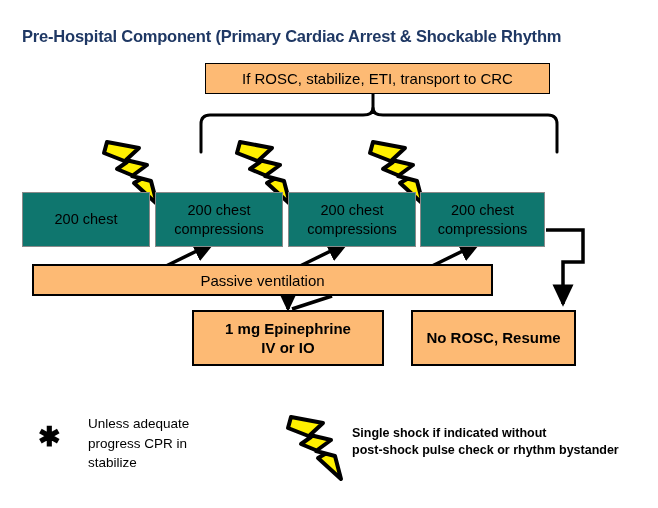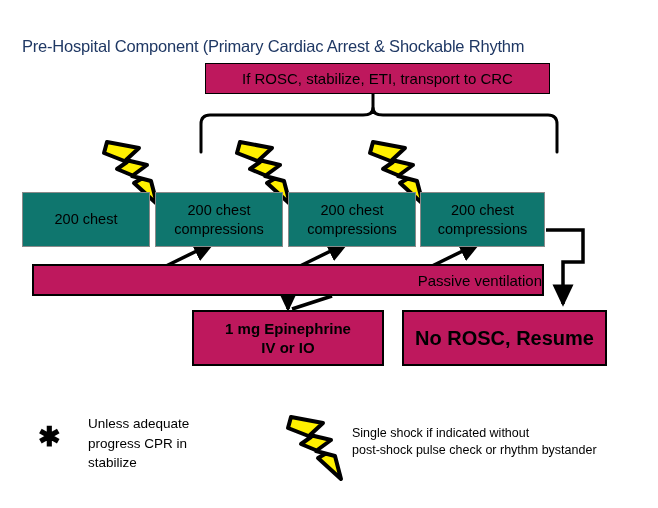--- a/index.html
+++ b/index.html
@@ -14,36 +14,36 @@
     position: relative;
     width: 658px;
     height: 508px;
     background: #ffffff;
     overflow: hidden;
   }
   
   .title {
     position: absolute;
     left: 22px;
-    top: 37px;
+    top: 27px;
     font-size: 16.5px;
-    font-weight: normal;
+    font-weight: bold;
     color: #1F3864;
     letter-spacing: -0.2px;
     white-space: nowrap;
   }
   
   .box {
     position: absolute;
     box-sizing: border-box;
     display: flex;
     align-items: center;
     justify-content: center;
     text-align: center;
-    background: #be185d;
+    background: #fdba74;
     border: 1.5px solid #000000;
     color: #000000;
   }
   .box.thick { border-width: 2.5px; }
   .rosc-box {
     left: 205px;
     top: 63px;
     width: 345px;
     height: 31px;
     font-size: 15px;
@@ -58,40 +58,39 @@
     height: 55px;
   }
   .rb1 { left: 22px;  width: 128px; }
   .rb2 { left: 155px; width: 128px; }
   .rb3 { left: 288px; width: 128px; }
   .rb4 { left: 420px; width: 125px; }
 
   .pv-box {
     left: 32px;
     top: 264px;
-    width: 512px;
+    width: 461px;
     height: 32px;
     font-size: 15px;
-    justify-content: flex-end;
   }
   .epi-box {
     left: 192px;
     top: 310px;
     width: 192px;
     height: 56px;
     font-size: 15px;
     font-weight: bold;
     line-height: 1.3;
   }
   .norosc-box {
-    left: 402px;
+    left: 411px;
     top: 310px;
-    width: 205px;
+    width: 165px;
     height: 56px;
-    font-size: 20px;
+    font-size: 15px;
     font-weight: bold;
     line-height: 1.3;
   }
   
   #overlay {
     position: absolute;
     left: 0; top: 0;
     width: 658px;
     height: 508px;
     pointer-events: none;
@@ -114,21 +113,21 @@
     font-size: 13.5px;
     line-height: 1.45;
     color: #000000;
   }
   .legend-bolt-text {
     position: absolute;
     left: 352px;
     top: 425px;
     width: 300px;
     font-size: 12.5px;
-    font-weight: normal;
+    font-weight: bold;
     line-height: 1.35;
     color: #000;
   }
   .nowrap { white-space: nowrap; }
 </style>
 </head>
 <body>
 
 <div id="canvas">
 

